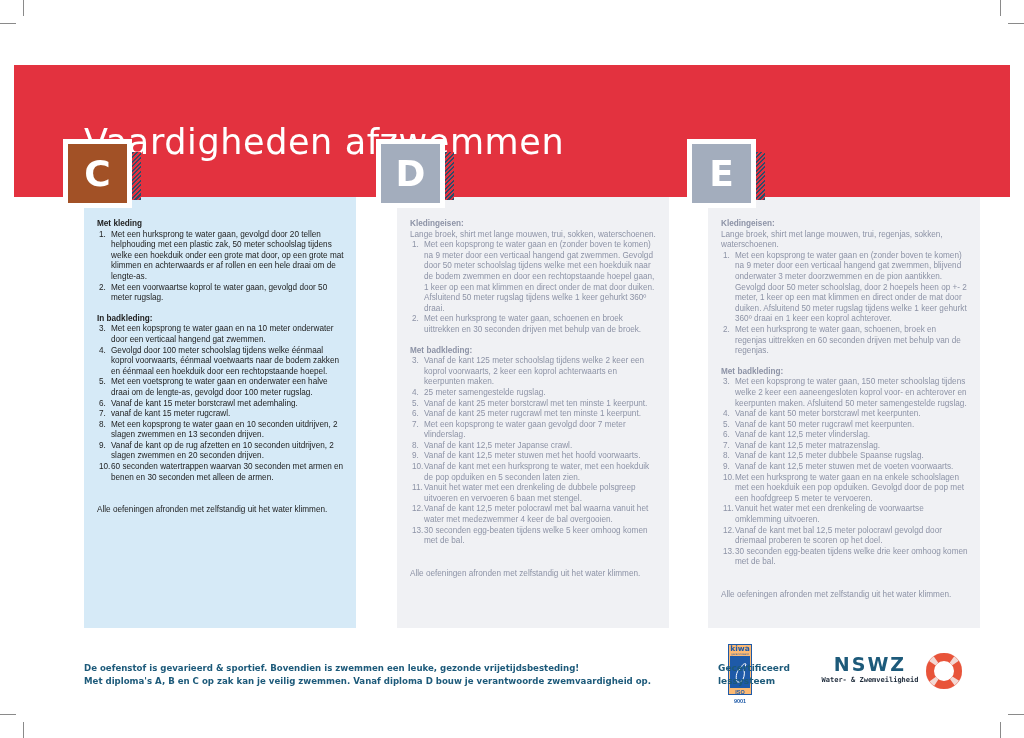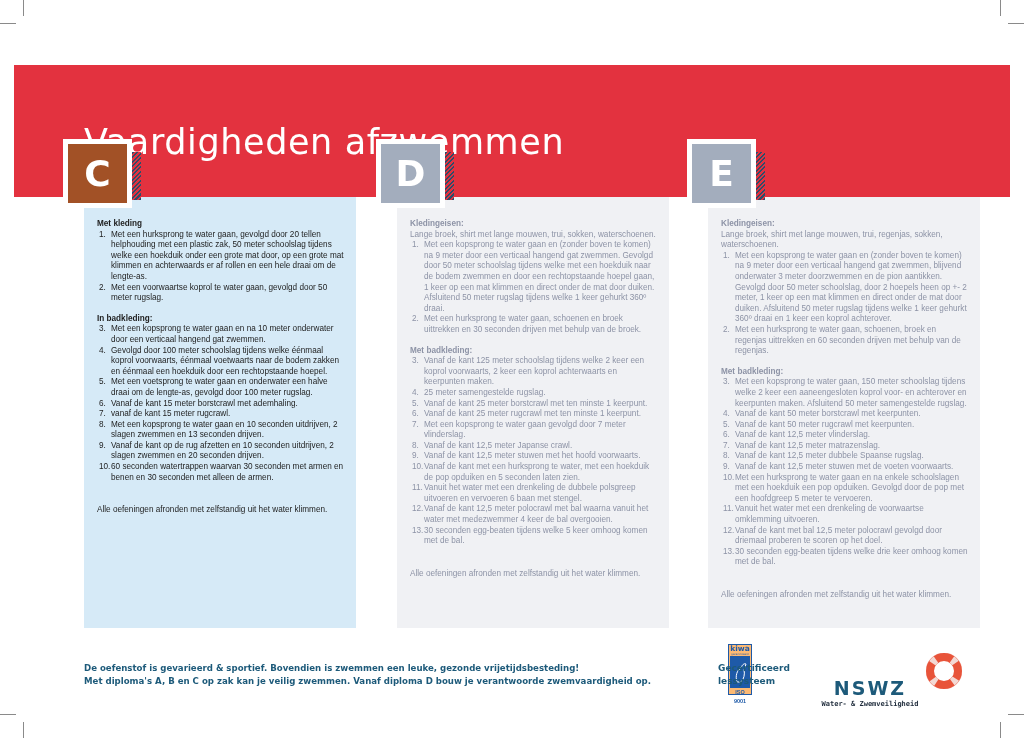--- a/index.html
+++ b/index.html
@@ -79,21 +79,21 @@
 
   .cert {
     position: absolute; left: 718px; top: 662px;
     font-family: "DejaVu Sans", sans-serif; font-weight: bold; font-size: 9px;
     line-height: 13px; color: #1d5a7a;
   }
 
   .nswz { position: absolute; left: 820px; top: 653px; width: 100px; text-align: center; }
   .nswz .brand {
     font-family: "DejaVu Sans", sans-serif; font-weight: bold; font-size: 19px;
-    letter-spacing: 2px; color: #1d5a7a; line-height: 22px; margin-top: 24px;
+    letter-spacing: 2px; color: #1d5a7a; line-height: 22px;
   }
   .nswz .sub {
     font-family: "DejaVu Sans Mono", monospace; font-weight: bold; font-size: 7px;
     color: #1d2a3a; line-height: 10px; white-space: nowrap;
   }
   .lifebuoy { position: absolute; left: 926px; top: 653px; width: 36px; height: 36px; }
 </style>
 </head>
 <body>
 

